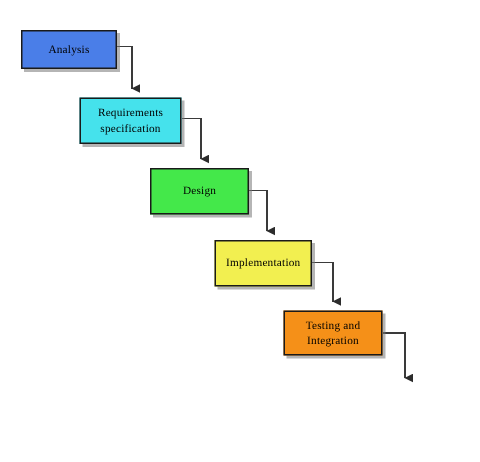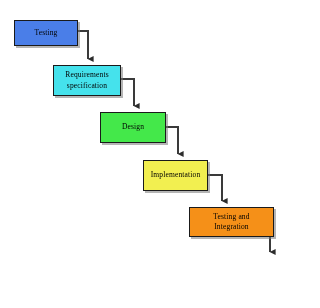--- a/index.html
+++ b/index.html
@@ -60,35 +60,35 @@
     <g id="connector-group" fill="none" stroke="#3a3a3a" stroke-width="1.1" shape-rendering="crispEdges">
       <path d="M78,31 L88,31 L88,59" marker-end="url(#arrowhead)"></path>
       <path d="M121,79 L134,79 L134,106" marker-end="url(#arrowhead)"></path>
       <path d="M166,127 L178,127 L178,154" marker-end="url(#arrowhead)"></path>
       <path d="M208,175 L222,175 L222,201" marker-end="url(#arrowhead)"></path>
       <path d="M255,222 L270,222 L270,252" marker-end="url(#arrowhead)"></path>
     </g>
   </svg>
 
   <div class="stage-box" style="left: 14px; top: 20px; width: 64px; height: 26px; background: rgb(74, 126, 232); border-color: rgb(26, 26, 26);">
-    <span class="stage-label">Testing</span>
+    <span class="stage-label">Analysis</span>
   </div>
 
   <div class="stage-box" style="left: 53px; top: 65px; width: 68px; height: 31px; background: rgb(69, 226, 236); border-color: rgb(26, 26, 26);">
     <span class="stage-label">Requirements
 specification</span>
   </div>
 
   <div class="stage-box" style="left: 143px; top: 160px; width: 65px; height: 31px; background: rgb(242, 239, 80); border-color: rgb(26, 26, 26);">
     <span class="stage-label">Implementation</span>
   </div>
 
   <div class="stage-box" style="left: 100px; top: 112px; width: 66px; height: 31px; background: rgb(68, 232, 74); border-color: rgb(26, 26, 26);">
     <span class="stage-label">Design</span>
   </div>
 
-  <div class="stage-box" style="left: 189px; top: 207px; width: 85px; height: 30px; background: rgb(245, 144, 24); border-color: rgb(26, 26, 26);">
+  <div class="stage-box" style="left: 189px; top: 207px; width: 66px; height: 30px; background: rgb(245, 144, 24); border-color: rgb(26, 26, 26);">
     <span class="stage-label">Testing and
 Integration</span>
   </div>
 
 
 </div>
 
 </body></html>

